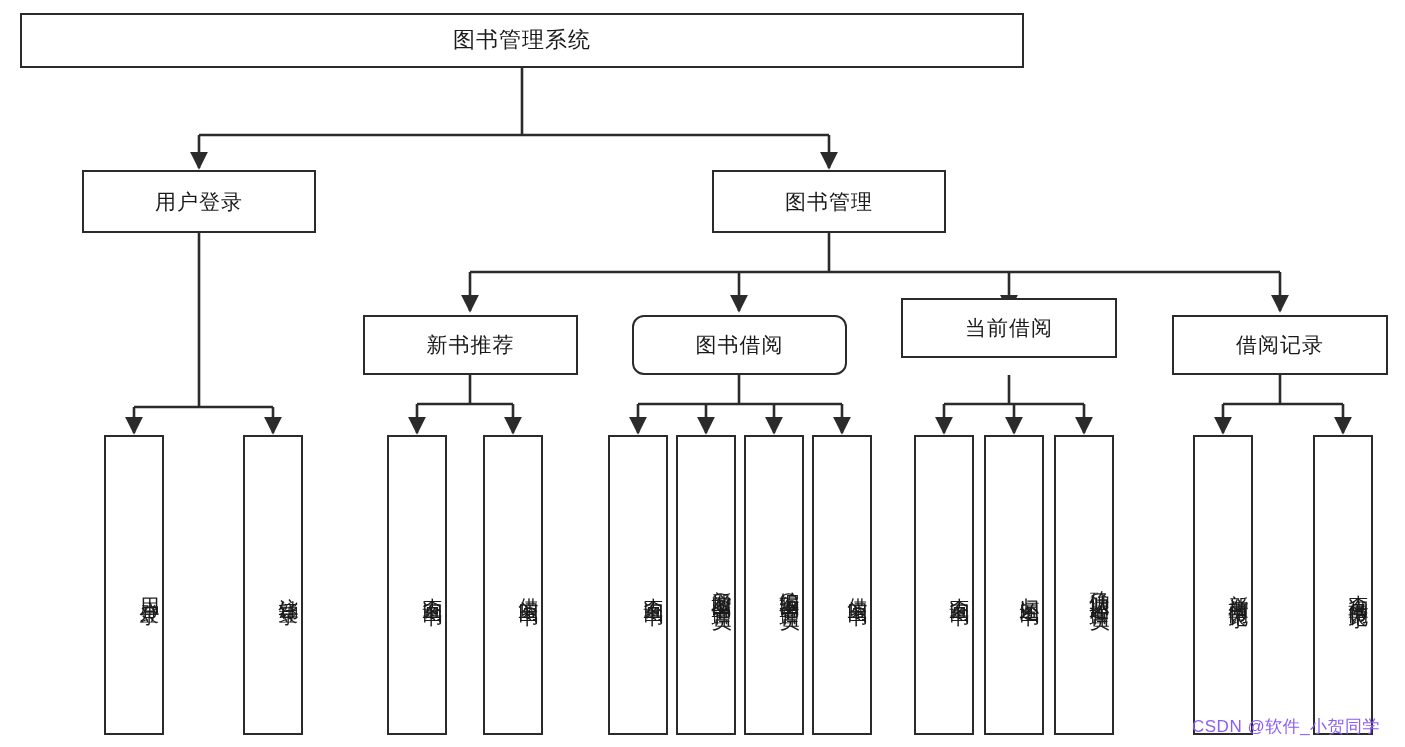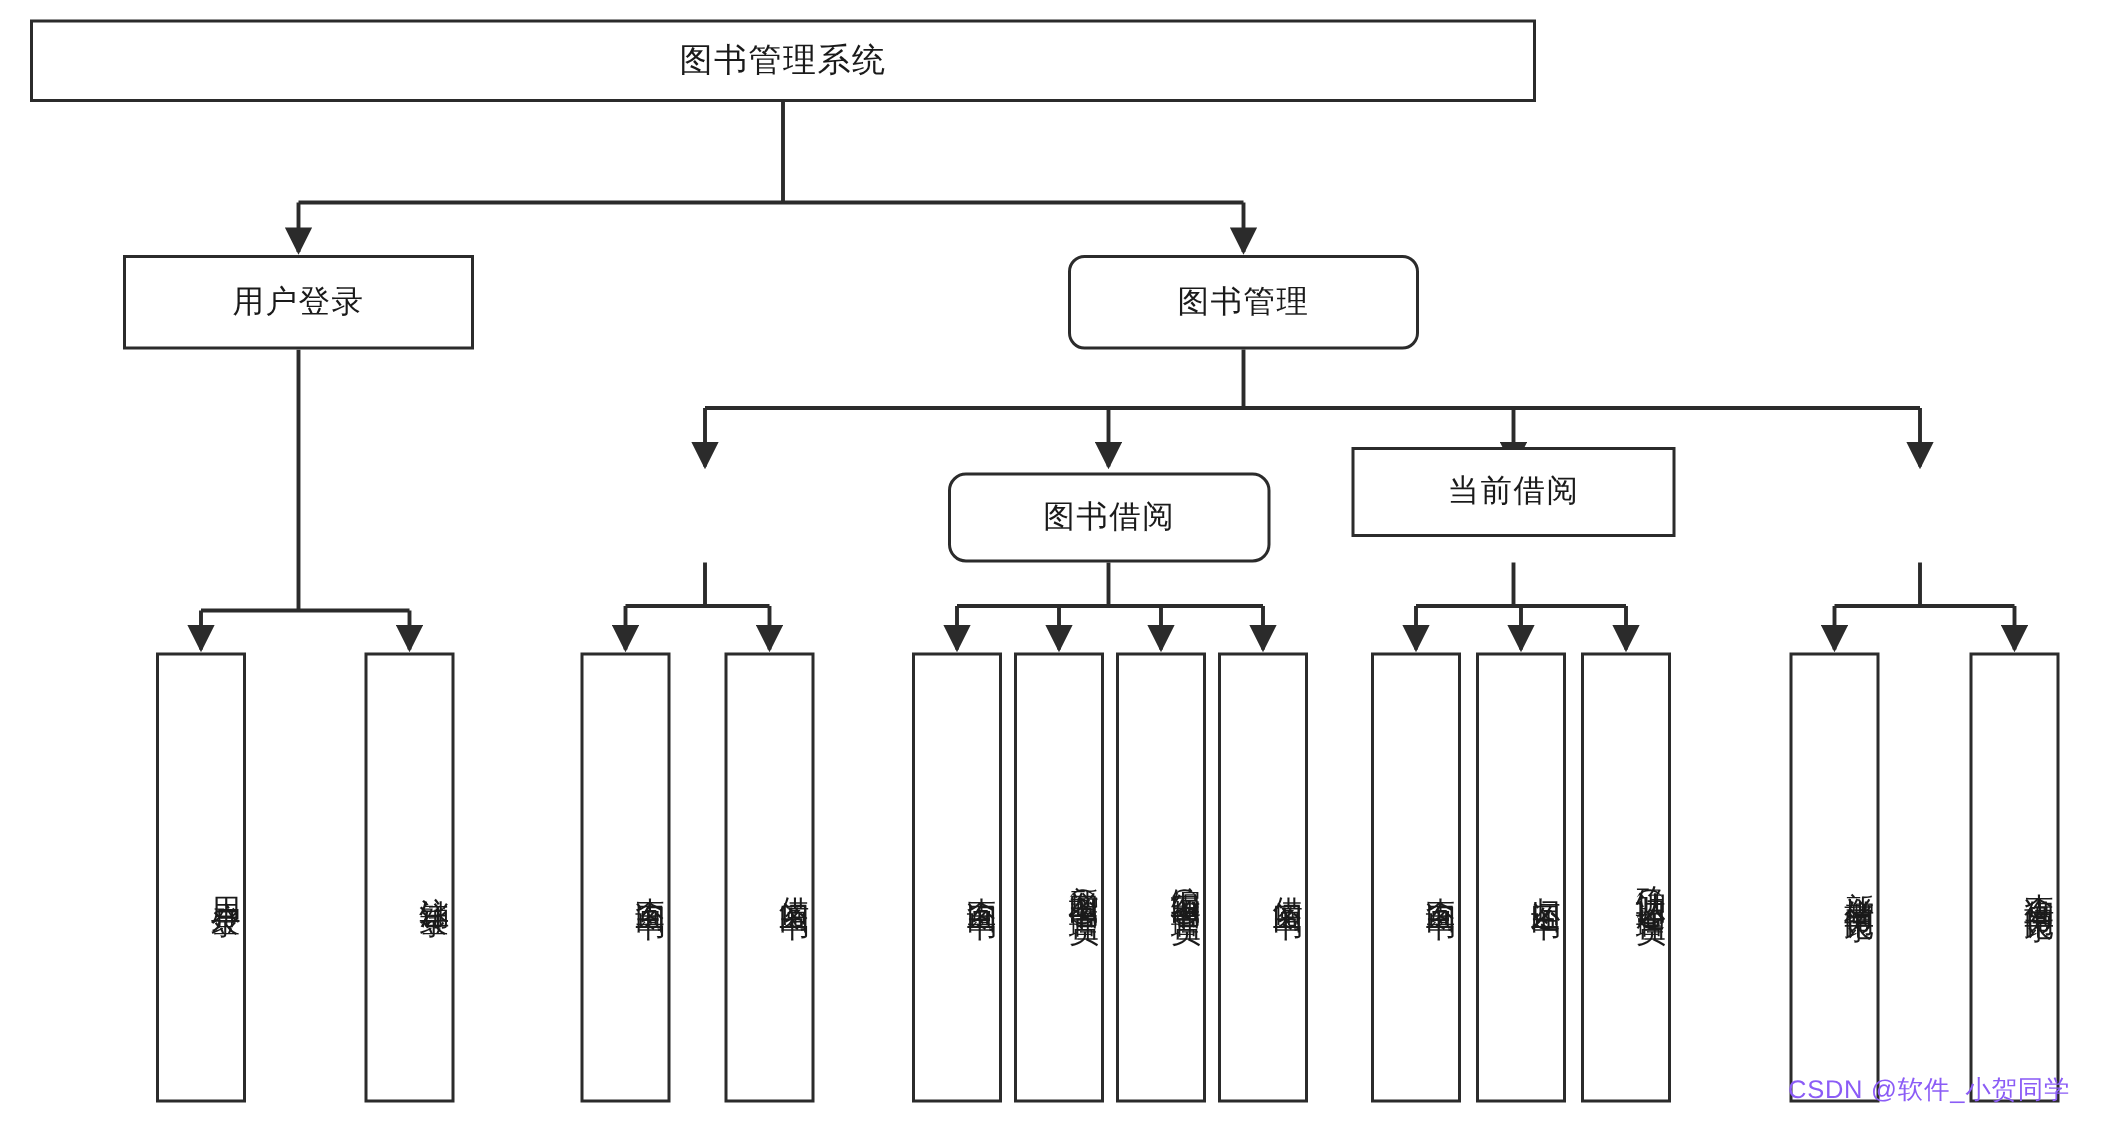--- a/index.html
+++ b/index.html
@@ -114,24 +114,26 @@
       <path d="M 1280 375 L 1280 404"></path>
       <path d="M 1223 404 L 1343 404"></path>
       <path d="M 1223 404 L 1223 433" marker-end="url(#arrow)"></path>
       <path d="M 1343 404 L 1343 433" marker-end="url(#arrow)"></path>
     </g>
   </svg>
 
   <div class="node horiz root" style="left:20px; top:13px; width:1004px; height:55px;">图书管理系统</div>
 
   <div class="node horiz" style="left:82px; top:170px; width:234px; height:63px;">用户登录</div>
-  <div class="node horiz" style="left:712px; top:170px; width:234px; height:63px;border-radius:11px;">图书管理</div>
+  <div class="node horiz" style="left:712px; top:170px; width:234px; height:63px;">图书管理</div>
 
+  <div class="node horiz" style="left:363px; top:315px; width:215px; height:60px;">新书推荐</div>
   <div class="node horiz" style="left:632px; top:315px; width:215px; height:60px;border-radius:12px;">图书借阅</div>
   <div class="node horiz" style="left:901px; top:298px; width:216px; height:60px;">当前借阅</div>
+  <div class="node horiz" style="left:1172px; top:315px; width:216px; height:60px;">借阅记录</div>
 
   <div class="node vert" style="left:104px; top:435px; width:60px; height:300px;">用户登录</div>
   <div class="node vert" style="left:243px; top:435px; width:60px; height:300px;">注销登录</div>
 
   <div class="node vert" style="left:387px; top:435px; width:60px; height:300px;">查询图书</div>
   <div class="node vert" style="left:483px; top:435px; width:60px; height:300px;">借阅图书</div>
 
   <div class="node vert" style="left:608px; top:435px; width:60px; height:300px;">查询图书</div>
   <div class="node vert" style="left:676px; top:435px; width:60px; height:300px;">新增图书（管理员）</div>
   <div class="node vert" style="left:744px; top:435px; width:60px; height:300px;">编辑图书（管理员）</div>

